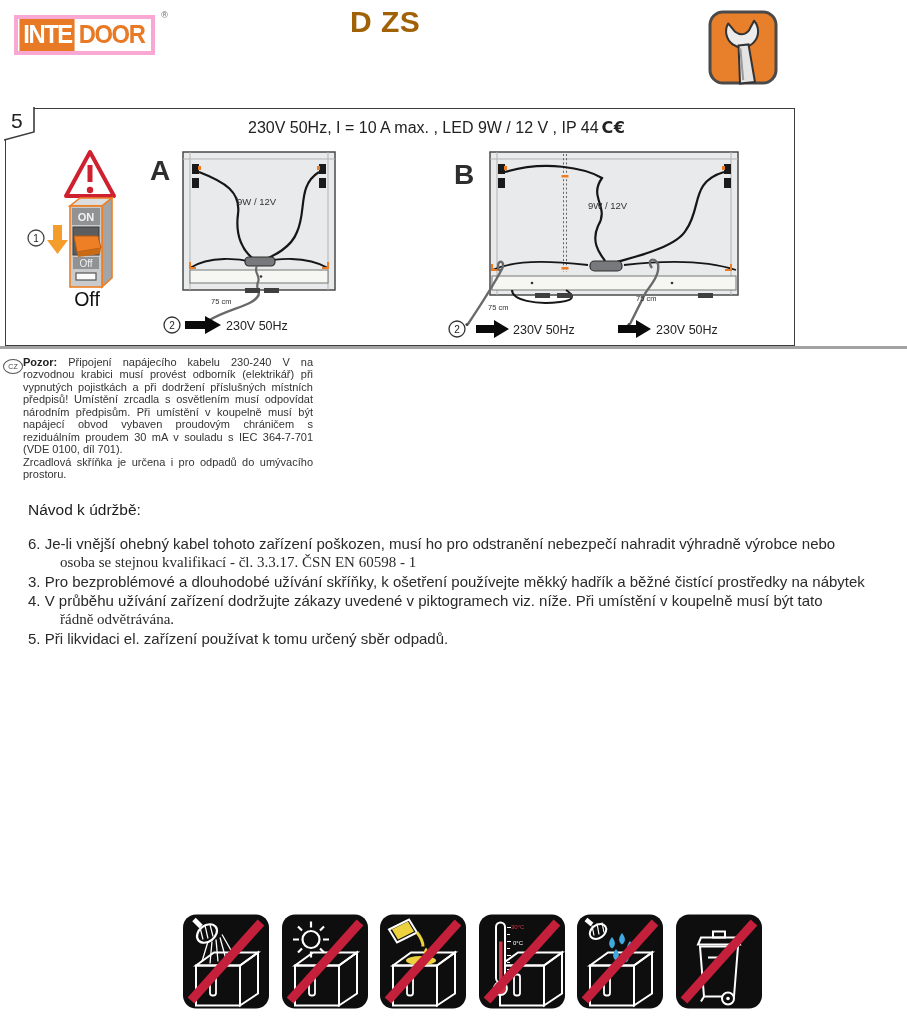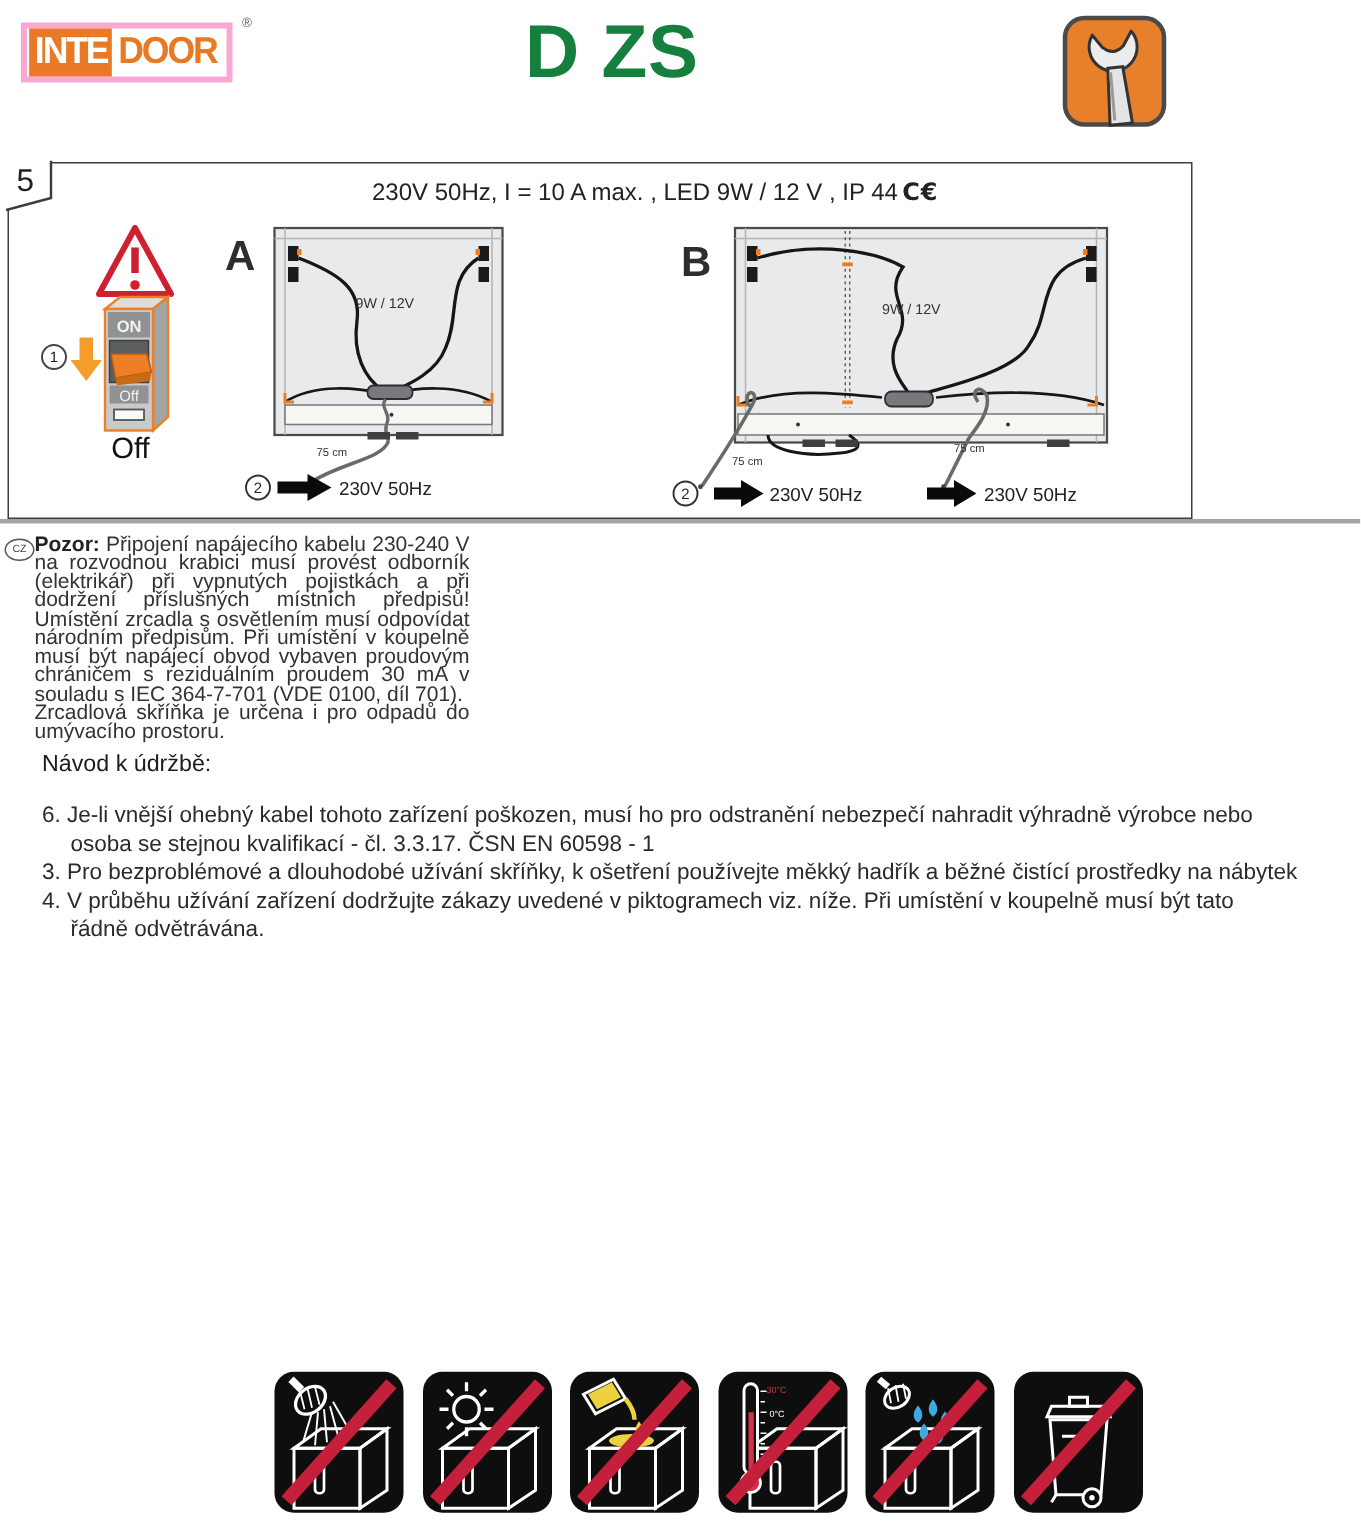--- a/index.html
+++ b/index.html
@@ -8,47 +8,47 @@
   .abs { position:absolute; }
 
   
   .logo { left:14px; top:15px; }
   .logo-box { display:inline-flex; border:4px solid #f9a8d4; align-items:center; }
   .logo-inte { background:#e87a25; color:#fff; font-weight:bold; font-size:25px;
                letter-spacing:-1.5px; padding:1px 3px 2px 4px; transform:scaleX(.95); }
   .logo-door { color:#e87a25; font-weight:bold; font-size:25px; letter-spacing:-1.5px;
                padding:1px 5px 2px 1px; transform:scaleX(.95); }
   .logo-reg { position:absolute; right:-13px; top:-5px; font-size:9px; color:#666; }
-  .title { left:350px; top:5px; font-size:50px; font-weight:bold; color:#15803d; letter-spacing:.5px; }
+  .title { left:350px; top:5px; font-size:30px; font-weight:bold; color:#a16207; letter-spacing:.5px; }
 
   
   .step-box { left:5px; top:108px; width:788px; height:236px; border:1.6px solid #3c3c3c; }
   .tab5 { position:absolute; left:-2px; top:-2px; width:34px; height:34px; }
   .tab5-num { position:absolute; left:5px; top:0px; font-size:21px; color:#222; }
   .spec { left:248px; top:118px; font-size:16px; color:#222; }
   .ce { font-family:"DejaVu Sans", sans-serif; margin-left:3px; letter-spacing:.5px; font-weight:bold; }
   .off-caption { left:57px; top:288px; width:60px; text-align:center; font-size:19.5px; color:#111; }
 
   svg text { font-family:"Liberation Sans", sans-serif; }
 
   
   .divider { left:0; top:346px; width:907px; height:3px; background:#a3a3a3; }
 
   
   .cz-badge { left:3px; top:359px; width:18px; height:13px; border:1px solid #555; border-radius:50%;
               font-size:7px; color:#444; text-align:center; line-height:13px; }
-  .warning { left:23px; top:356px; width:290px; font-size:14px; line-height:12.45px;
+  .warning { left:23px; top:356px; width:290px; font-size:11px; line-height:12.45px;
              text-align:justify; color:#333; }
   .warning b { color:#222; }
 
   
   .mt-heading { left:28px; top:501px; font-size:15.5px; font-weight:normal; color:#1c1c1c; }
   .mt-list { left:28px; top:534px; }
   .mt-line { white-space:nowrap; height:19px; line-height:19px; font-size:15px; color:#2a2a2a; }
-  .mt-cont { margin-left:19px; }
+  .mt-cont { margin-left:32px;font-family:Liberation Serif, serif; }
 
   
   .picto-row { left:182px; top:913px; display:flex; gap:10.5px; }
 </style>
 </head>
 <body>
 
 <div class="page">
 
   <div class="abs logo">
@@ -191,20 +191,21 @@
     <span>Zrcadlová skříňka je určena i pro odpadů do umývacího prostoru.</span>
   </div>
 
   <div class="abs mt-heading">Návod k údržbě:</div>
   <div class="abs mt-list">
     <div class="mt-line">6. Je-li vnější ohebný kabel tohoto zařízení poškozen, musí ho pro odstranění nebezpečí nahradit výhradně výrobce nebo</div>
     <div class="mt-line mt-cont">osoba se stejnou kvalifikací - čl. 3.3.17. ČSN EN 60598 - 1</div>
     <div class="mt-line">3. Pro bezproblémové a dlouhodobé užívání skříňky, k ošetření používejte měkký hadřík a běžné čistící prostředky na nábytek</div>
     <div class="mt-line">4. V průběhu užívání zařízení dodržujte zákazy uvedené v piktogramech viz. níže. Při umístění v koupelně musí být tato</div>
     <div class="mt-line mt-cont">řádně odvětrávána.</div>
+    <div class="mt-line">5. Při likvidaci el. zařízení používat k tomu určený sběr odpadů.</div>
   </div>
 
   <div class="abs picto-row">
 
     <svg width="88" height="97" viewBox="0 0 88 96">
       <rect x="1" y="1" width="86" height="94" rx="13" fill="#0e0e0e"></rect>
       <g stroke="#fff" stroke-width="2" fill="none">
         <path d="M14,52 h44 v40 h-44 z"></path>
         <path d="M14,52 L32,39 L76,39 L58,52 Z"></path>
         <path d="M58,52 L76,39 L76,80 L58,92 Z"></path>

